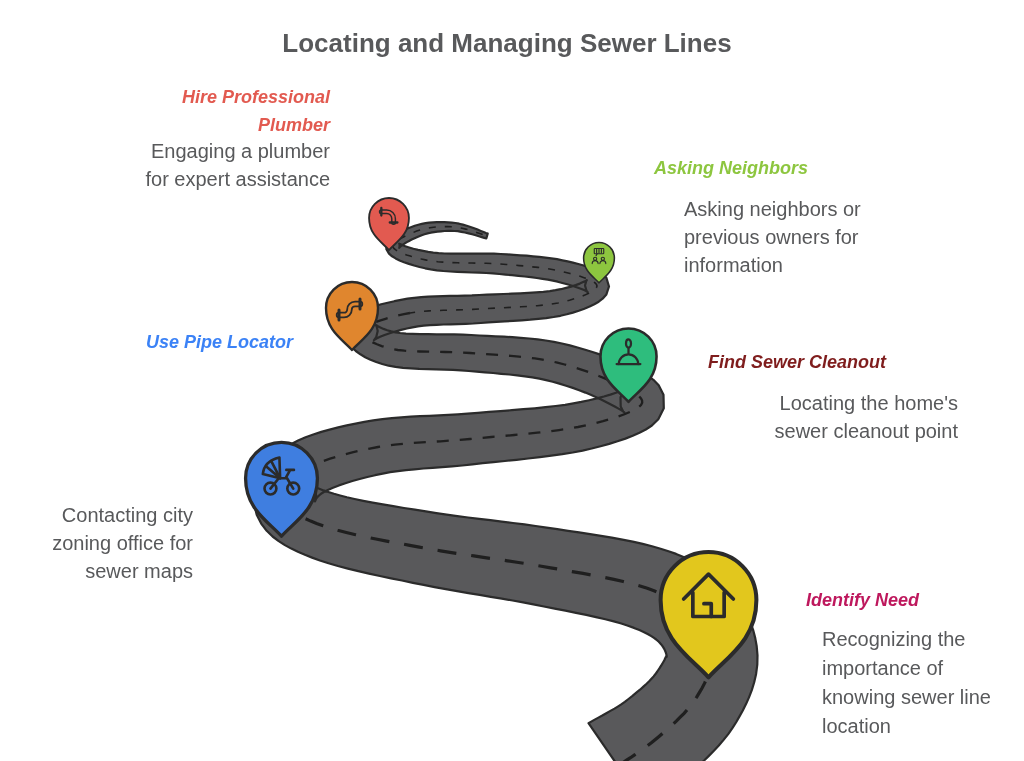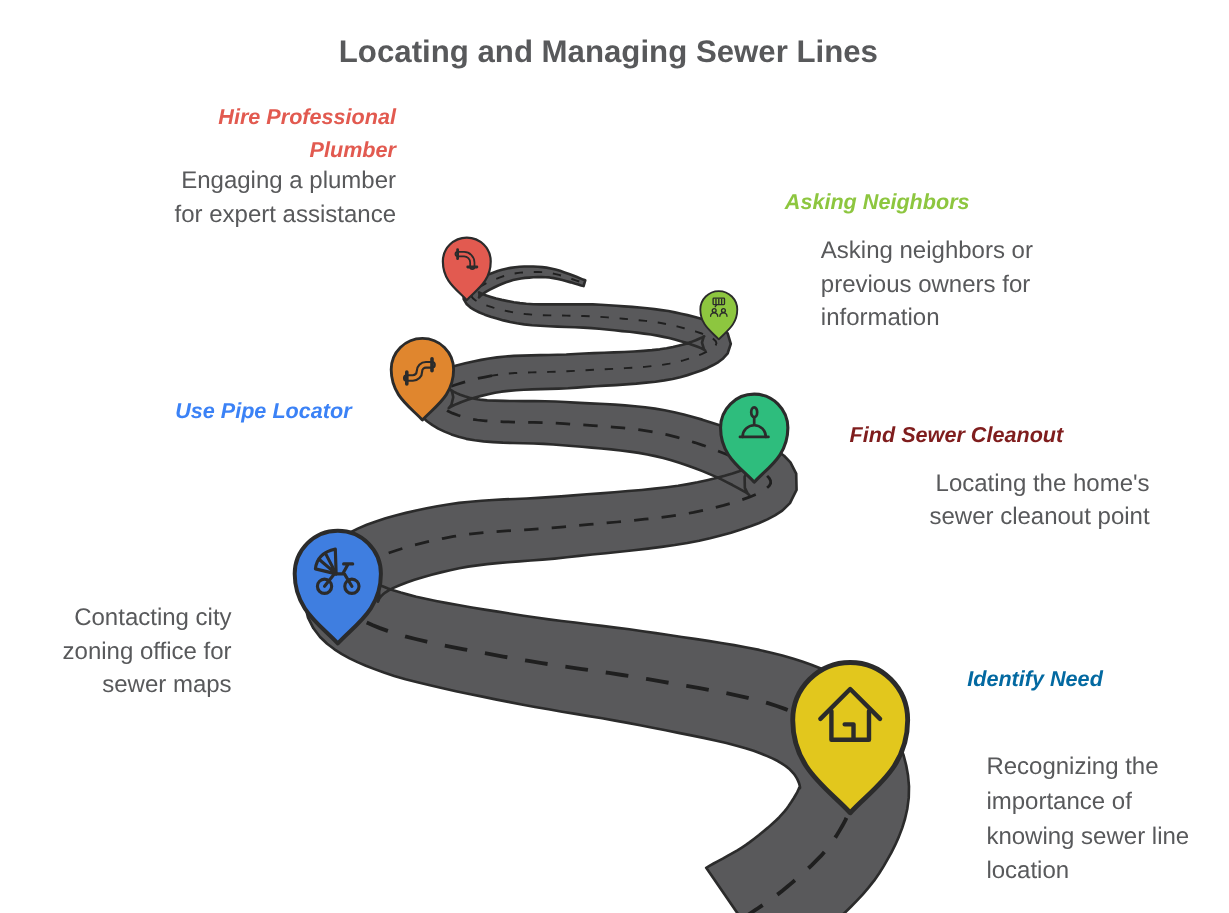--- a/index.html
+++ b/index.html
@@ -92,21 +92,21 @@
     <path d="M 0 44 C -10 33 -26 24 -26 2 A 26 26 0 1 1 26 2 C 26 24 10 33 0 44 Z" stroke-width="2.4" stroke-linejoin="round" fill="#3f7ee0" stroke="#2b2b2b"></path>
     <g class="icon-g" stroke-width="1.9">
       <path d="M -1 2 L -13.5 -1 Q -12.5 -10.5 -1.5 -13 Z"></path>
       <path d="M -1 2 L -11 -6.5 M -1 2 L -7.5 -10.5"></path>
       <circle cx="-8" cy="9.5" r="4.3"></circle>
       <circle cx="8.5" cy="9.5" r="4.3"></circle>
       <path d="M -8 9.5 L -2 2 L 4 2 L 8.5 9.5 M 3 2 L 6 -3.5 M 3.5 -4 h 5.5"></path>
     </g>
   </svg>
 
-  <div class="t head" style="left: 806px; top: 552px; color: #0369a1;">Identify Need</div>
+  <div class="t head" style="left: 806px; top: 586px; color: #be185d;">Identify Need</div>
   <div class="t body" style="left:822px; top:625px; width:215px; line-height:29px;">Recognizing the
 importance of
 knowing sewer line
 location</div>
   <svg class="pin" style="left:653px; top:541px;" width="111" height="140" viewBox="-30 -30 60 76">
     <path d="M 0 44 C -10 33 -26 24 -26 2 A 26 26 0 1 1 26 2 C 26 24 10 33 0 44 Z" stroke-width="2.2" stroke-linejoin="round" fill="#e2c71d" stroke="#2b2b2b"></path>
     <g class="icon-g" stroke-width="2">
       <path d="M -13.5 1.5 L 0 -12 L 13.5 1.5"></path>
       <path d="M -8.5 -2 V 11 H 8.5 V -2"></path>
       <path d="M 1.5 11 V 4 H -2.5"></path>

